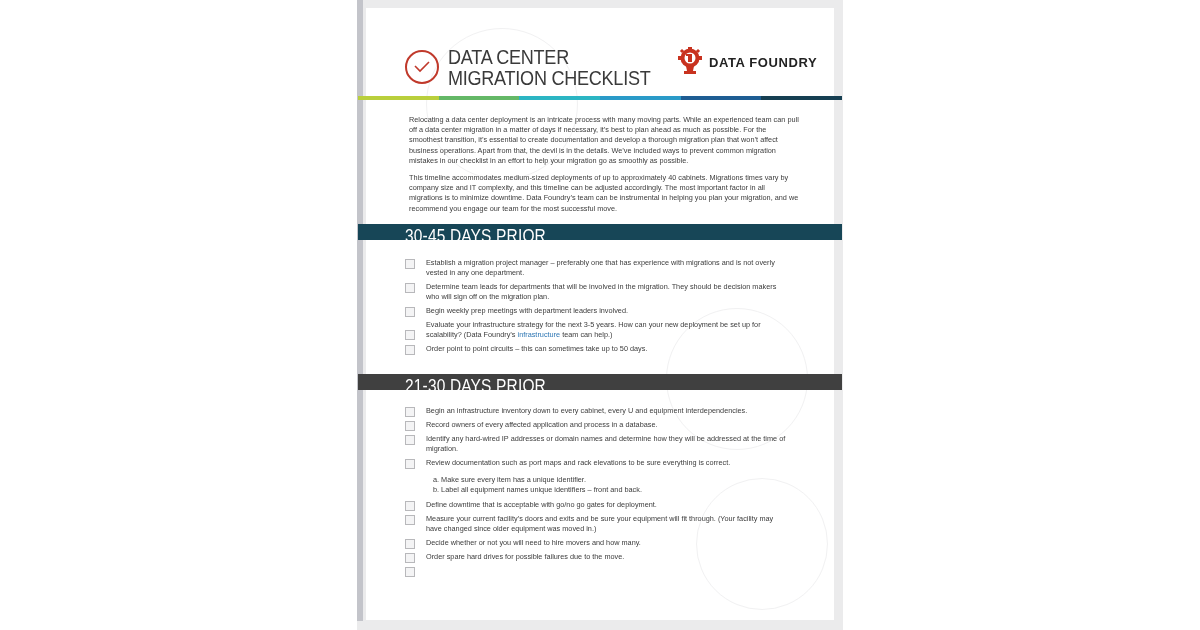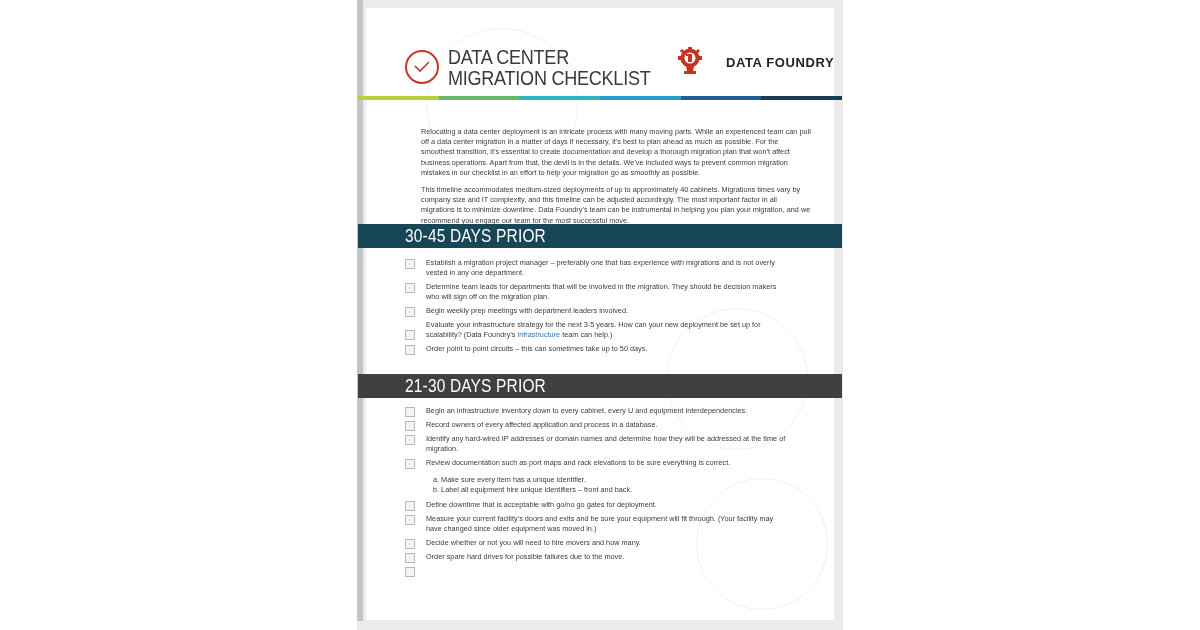--- a/index.html
+++ b/index.html
@@ -69,21 +69,21 @@
       white-space: nowrap;
     }
     .brand {
       position: absolute;
       left: 678px;
       top: 47px;
       display: flex;
       align-items: center;
     }
     .brand-name {
-      margin-left: 24px;
+      margin-left: 7px;
       font-family: "Liberation Sans", sans-serif;
       font-weight: bold;
       font-size: 13px;
       color: #222;
       letter-spacing: 0.6px;
     }
     .color-bar {
       position: absolute;
       left: 358px;
       top: 96px;
@@ -92,27 +92,27 @@
       display: flex;
     }
     .color-bar span { flex: 1; height: 100%; }
     .para {
       position: absolute;
       left: 405px;
       width: 390px;
       font-size: 7.3px;
       line-height: 10.2px;
       color: #3c3c3c;
-      margin: 16px;
+      margin: 4px;
     }
     .section-bar {
       position: absolute;
       left: 358px;
       width: 484px;
-      height: 24px;
+      height: 16px;
       color: #ffffff;
       font-family: "Liberation Sans", sans-serif;
     }
     .section-bar .label {
       position: absolute;
       left: 47px;
       top: 2px;
       font-size: 18px;
       line-height: 20px;
       transform: scaleX(0.86);
@@ -247,21 +247,21 @@
 </div>
 <div class="item" style="top:434px;">
   <div class="checkbox"></div>
   <div class="item-text">Identify any hard-wired IP addresses or domain names and determine how they will be addressed at the time of migration.</div>
 </div>
 <div class="item" style="top:458px;">
   <div class="checkbox"></div>
   <div class="item-text">Review documentation such as port maps and rack elevations to be sure everything is correct.</div>
 </div>
 <div class="subitem" style="top:475px;">a. Make sure every item has a unique identifier.</div>
-<div class="subitem" style="top:485px;">b. Label all equipment hire unique identifiers – front and back.</div>
+<div class="subitem" style="top:485px;">b. Label all equipment names unique identifiers – front and back.</div>
 <div class="item" style="top:500px;">
   <div class="checkbox"></div>
   <div class="item-text">Define downtime that is acceptable with go/no go gates for deployment.</div>
 </div>
 <div class="item" style="top:514px;">
   <div class="checkbox"></div>
   <div class="item-text">Measure your current facility’s doors and exits and be sure your equipment will fit through. (Your facility may have changed since older equipment was moved in.)</div>
 </div>
 <div class="item" style="top:538px;">
   <div class="checkbox"></div>

